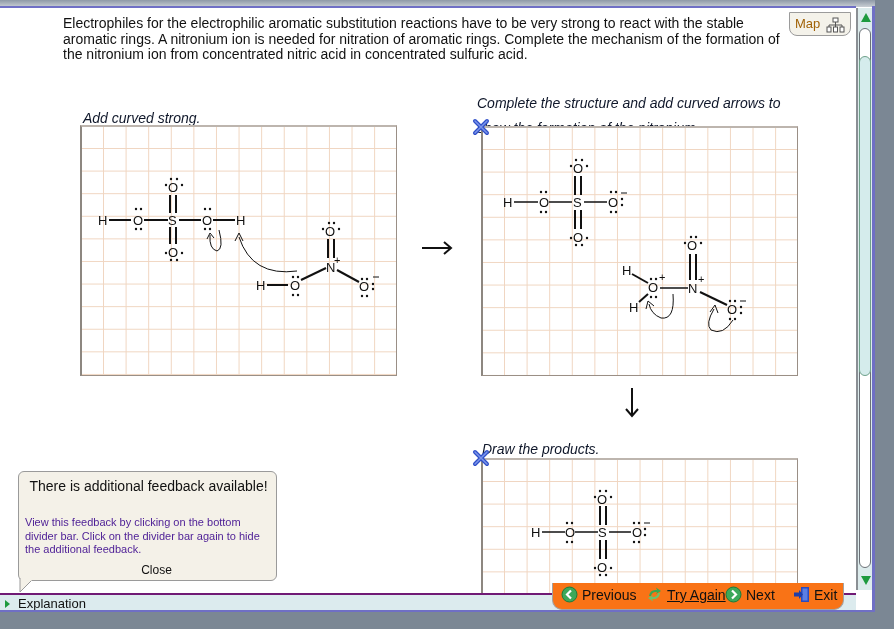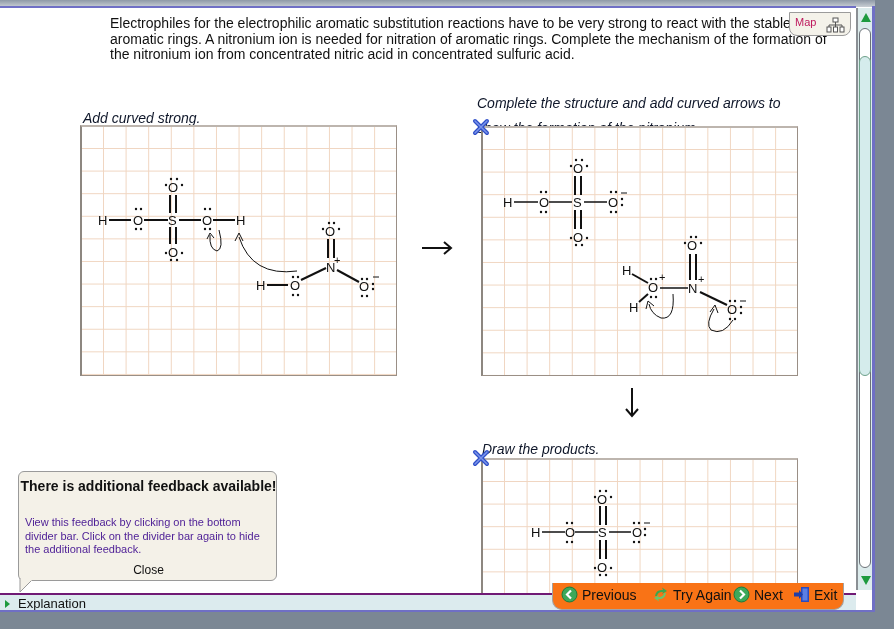--- a/index.html
+++ b/index.html
@@ -12,23 +12,23 @@
   .frame-bottom-line { position:absolute; left:0; top:610px; width:875px; height:3px; background:#6f6fc5; }
 
   .content { position:absolute; left:0; top:8px; width:855px; height:582px; background:#fff; overflow:hidden; }
 
   .scroll-track { position:absolute; left:856px; top:8px; width:16px; height:582px; background:#dcebec; border-left:2px solid #8a8f94; box-sizing:border-box; }
   .scroll-up { position:absolute; left:3px; top:5px; width:0; height:0; border-left:5px solid transparent; border-right:5px solid transparent; border-bottom:9px solid #1d9a3e; }
   .scroll-down { position:absolute; left:3px; bottom:5px; width:0; height:0; border-left:5px solid transparent; border-right:5px solid transparent; border-top:9px solid #1d9a3e; }
   .scroll-rail { position:absolute; left:1px; top:20px; width:12px; height:540px; background:#fff; border:1px solid #6b7177; border-radius:6px; box-sizing:border-box; }
   .scroll-thumb { position:absolute; left:1px; top:48px; width:12px; height:320px; background:#d5ecec; border:1px solid #6fa18a; border-radius:6px; box-sizing:border-box; }
 
-  .question { position:absolute; left:63px; top:16px; width:720px; font-size:14px; line-height:15.5px; color:#111;margin-left:47px; }
-
-  .map-btn { position:absolute; left:789px; top:12px; width:62px; height:24px; background:#f4f2ea; border:1px solid #9b9b9b; border-radius:0 0 8px 8px; box-sizing:border-box; font-size:11px; color:#be185d; padding:3px 0 0 5px; }
+  .question { position:absolute; left:63px; top:16px; width:720px; font-size:14px; line-height:15.5px; color:#111; }
+
+  .map-btn { position:absolute; left:789px; top:12px; width:62px; height:24px; background:#f4f2ea; border:1px solid #9b9b9b; border-radius:0 0 8px 8px; box-sizing:border-box; font-size:13px; color:#a16207; padding:3px 0 0 5px; }
   .map-icon { position:absolute; left:36px; top:4px; }
 
   .panel-label { position:absolute; font-style:italic; font-size:14px; line-height:25px; color:#0f172a; }
 
   .grid { position:absolute; border:1px solid #9a8f86; border-left:2px solid #8d8780; border-top:2px solid #bdb5ae; box-sizing:border-box;
     background-color:#fff;
     background-image:
       linear-gradient(to right, #f0d6c1 1px, transparent 1px),
       linear-gradient(to bottom, #f0d6c1 1px, transparent 1px);
     background-size:22.6px 22.6px;
@@ -42,23 +42,23 @@
 
   .explain-bar { position:absolute; left:0; top:593px; width:856px; height:18px; background:#dcebee; border-top:2px solid #701a75; box-sizing:border-box; }
   .explain-tri { position:absolute; left:5px; top:5px; width:0; height:0; border-top:4px solid transparent; border-bottom:4px solid transparent; border-left:5px solid #1d9a3e; }
   .explain-label { position:absolute; left:18px; top:1px; font-size:13px; color:#111; }
 
   .nav-bar { position:absolute; left:552px; top:583px; width:292px; height:27px; background:#f97316; border:1px solid #a3a3a3; border-top:none; border-radius:0 0 10px 10px; box-sizing:border-box; }
   .nav-item { position:absolute; top:3px; font-size:14px; color:#111; display:flex; align-items:center; gap:4px; }
   .nav-icon { width:17px; height:17px; display:inline-block; }
 
   .feedback { position:absolute; left:18px; top:471px; width:259px; height:110px; background:#f4f1e8; border:1px solid #9a9a9a; border-radius:6px; box-sizing:border-box; }
-  .fb-title { position:absolute; left:0; top:6px; width:259px; text-align:center; font-size:14px; font-weight:bold; line-height:16px; color:#111; }
+  .fb-title { position:absolute; left:0; top:6px; width:259px; text-align:center; font-size:14px; font-weight:normal; line-height:16px; color:#111; }
   .fb-body { position:absolute; left:6px; top:44px; width:250px; font-size:11px; line-height:13.5px; color:#4c1d95; }
-  .fb-close { position:absolute; left:0; top:91px; width:259px; text-align:center; font-size:12px; color:#111; }
+  .fb-close { position:absolute; left:0; top:91px; width:259px; text-align:center; font-size:12px; color:#111;padding-left:8px; }
   .fb-tail { position:absolute; left:18px; top:578px; }
 </style>
 </head>
 <body>
 
 <div class="frame-top"></div>
 <div class="frame-top-line"></div>
 
 <div class="content"></div>
 
@@ -297,28 +297,28 @@
 </div>
 
 <div class="nav-bar">
   <div class="nav-item" style="left:8px;">
     <svg class="nav-icon" viewBox="0 0 17 17">
       <circle cx="8.5" cy="8.5" r="7.5" fill="#3ca85a" stroke="#1d7a3a" stroke-width="1"></circle>
       <path d="M10 4.5 L6 8.5 L10 12.5" stroke="#fff" stroke-width="2.2" fill="none"></path>
     </svg>
     <span>Previous</span>
   </div>
-  <div class="nav-item" style="left:99px;">
+  <div class="nav-item" style="left:93px;text-decoration:underline;">
     <svg class="nav-icon" viewBox="0 0 17 17">
       <path d="M3 10 Q4 3 11 4 L10 1.5 L15 5 L10 8 L11 6 Q6 5.5 5 10 Z" fill="#39a84f"></path>
       <path d="M14 7 Q13 14 6 13 L7 15.5 L2 12 L7 9 L6 11 Q11 11.5 12 7 Z" fill="#6bc36b"></path>
     </svg>
     <span>Try Again</span>
   </div>
-  <div class="nav-item" style="left:180px;">
+  <div class="nav-item" style="left:172px;">
     <svg class="nav-icon" viewBox="0 0 17 17">
       <circle cx="8.5" cy="8.5" r="7.5" fill="#3ca85a" stroke="#1d7a3a" stroke-width="1"></circle>
       <path d="M7 4.5 L11 8.5 L7 12.5" stroke="#fff" stroke-width="2.2" fill="none"></path>
     </svg>
     <span>Next</span>
   </div>
   <div class="nav-item" style="left:240px;">
     <svg class="nav-icon" viewBox="0 0 17 17">
       <rect x="8" y="1" width="8" height="15" fill="#2b4bbd"></rect>
       <rect x="9.5" y="2.5" width="5" height="12" fill="#5d7fe3"></rect>

